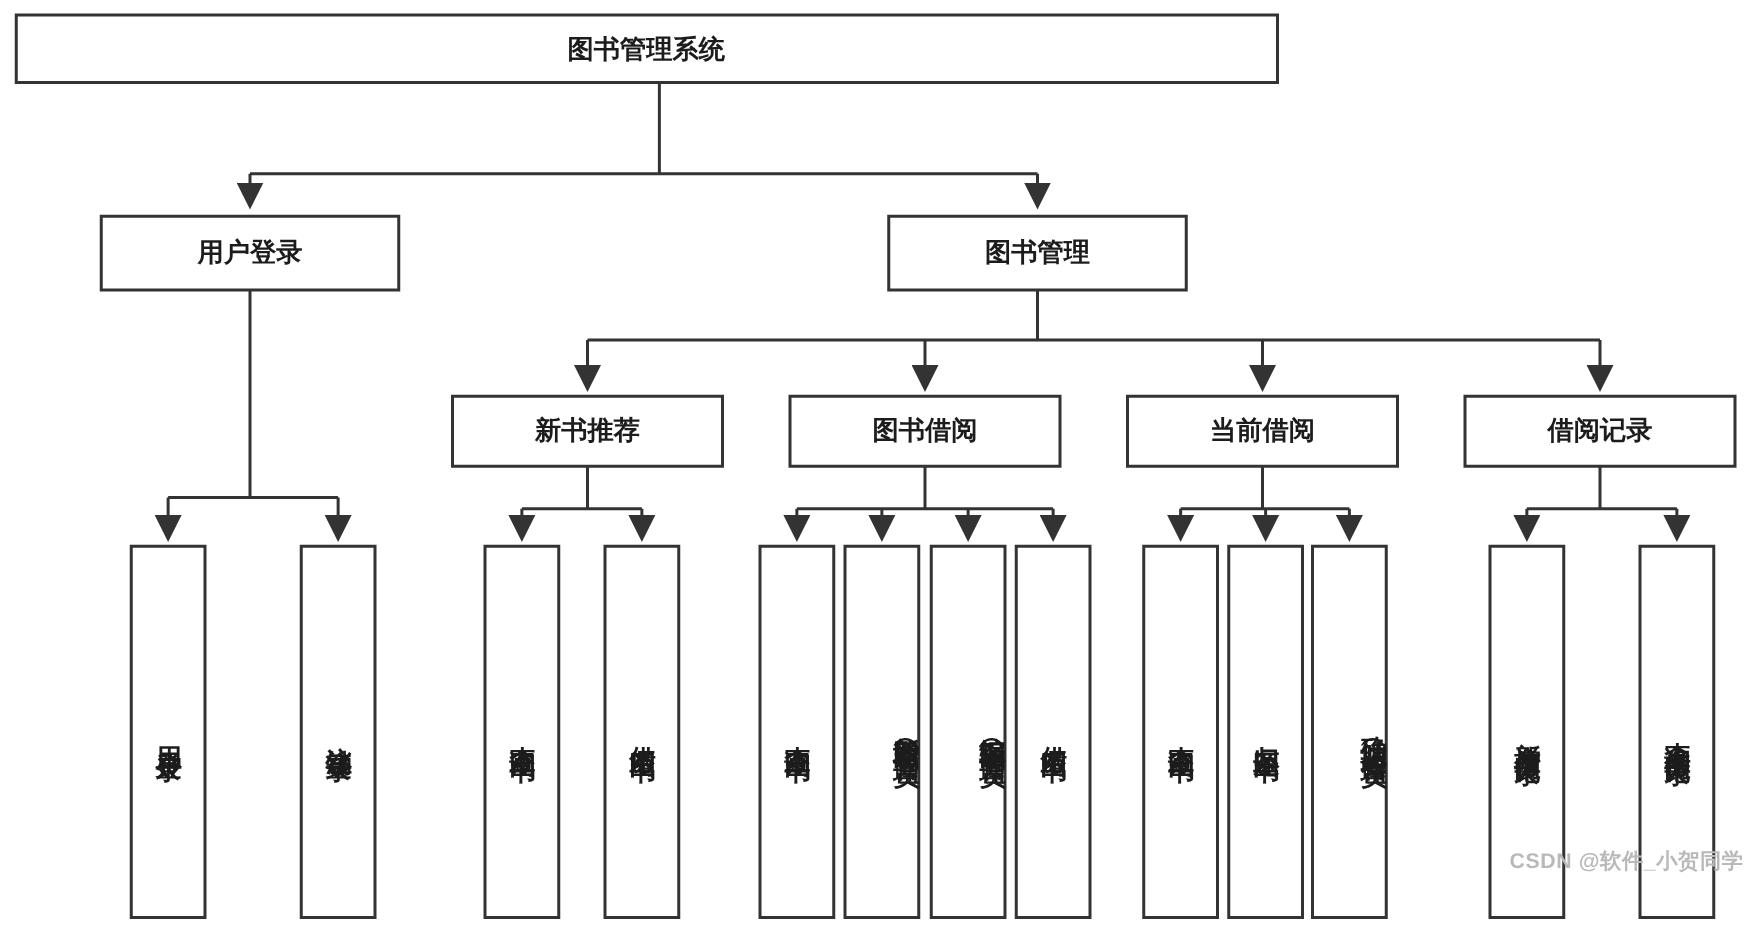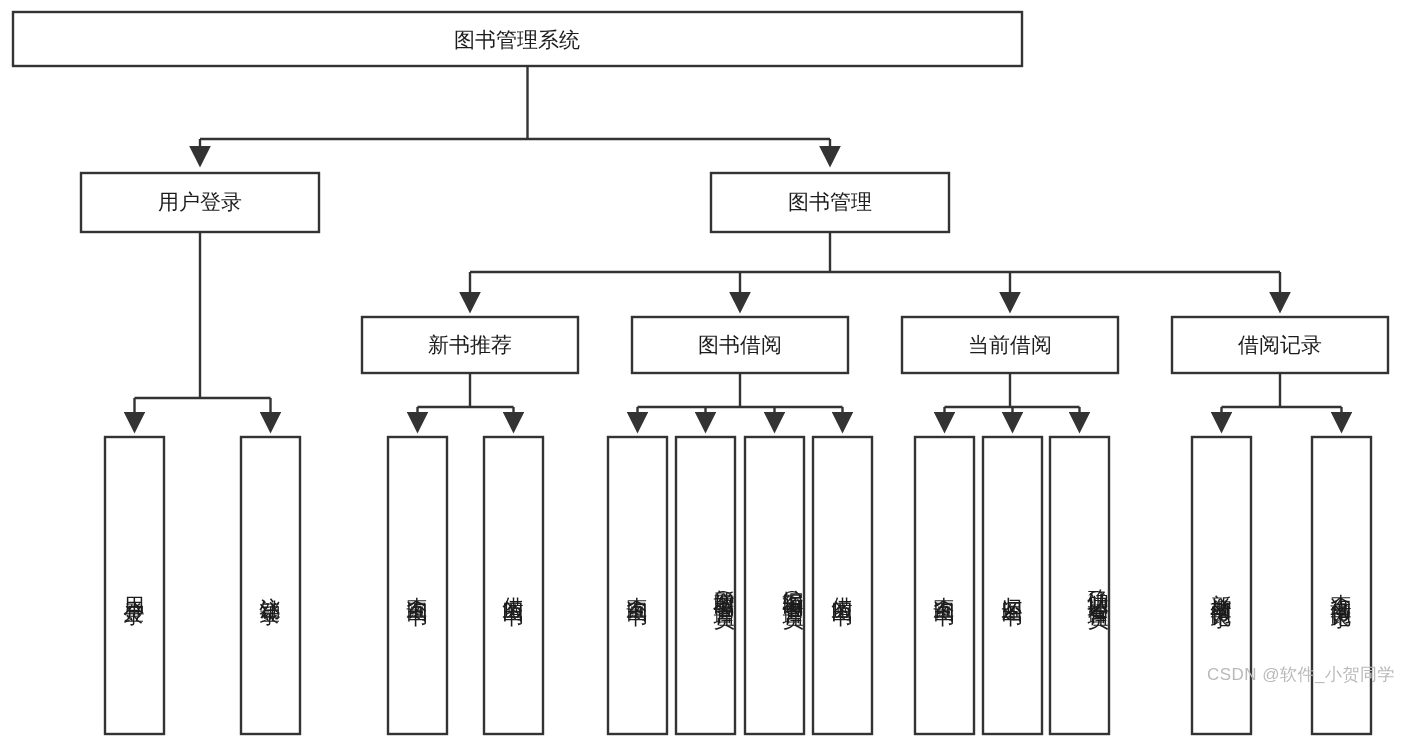--- a/index.html
+++ b/index.html
@@ -12,20 +12,21 @@
     width: 1405px;
     height: 747px;
     overflow: hidden;
     font-family: "Liberation Sans", "DejaVu Sans", sans-serif;
   }
   #diagram-root {
     position: relative;
     width: 1405px;
     height: 706px;
     background: #ffffff;
+    font-weight: bold;
   }
   svg#tree-svg {
     position: absolute;
     left: 0;
     top: 0;
     width: 1405px;
     height: 747px;
     display: block;
   }
   .node-box {
@@ -62,21 +63,21 @@
     color: #1c1c1c;
     display: flex;
     align-items: center;
     justify-content: center;
     text-align: center;
     pointer-events: none;
   }
   .watermark {
     position: absolute;
     right: 10px;
-    bottom: 20px;
+    bottom: 6px;
     font-family: "Liberation Sans", "DejaVu Sans", sans-serif;
     font-size: 17px;
     color: #b9b9b9;
     white-space: nowrap;
     letter-spacing: 0.5px;
   }
 </style>
 </head>
 <body>
 

